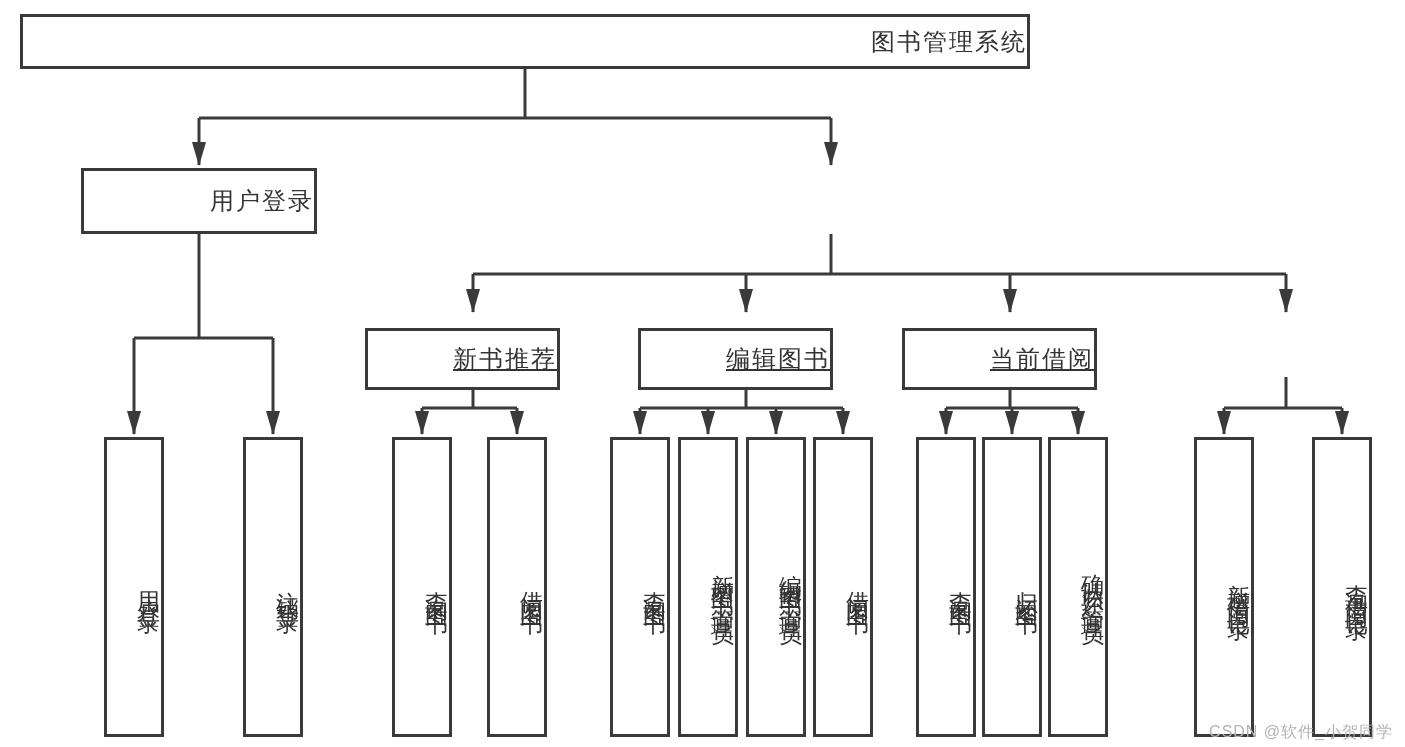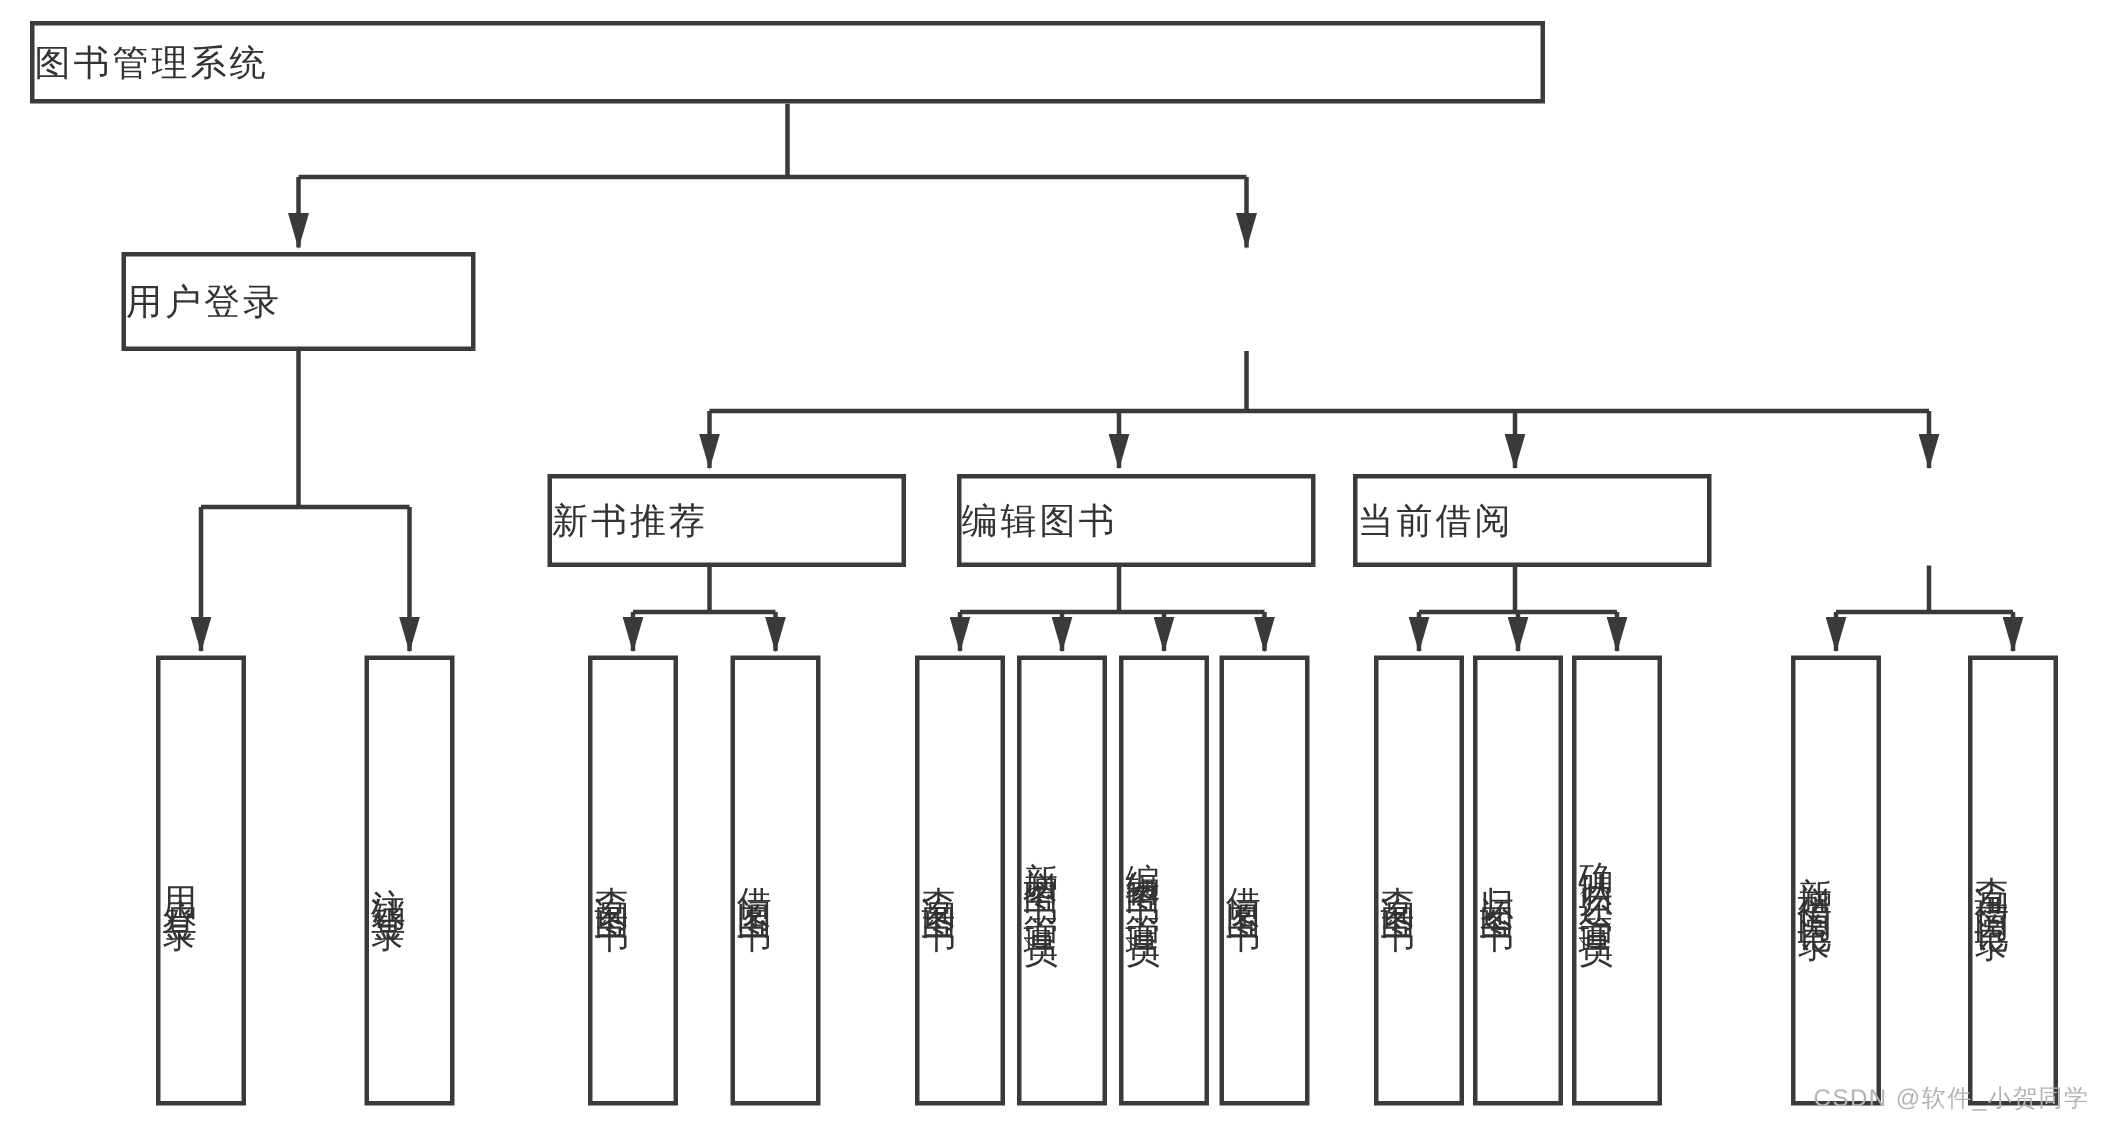--- a/index.html
+++ b/index.html
@@ -25,33 +25,33 @@
     stroke-width: 3;
     fill: none;
   }
   .connector-arrowhead { fill: var(--line, #3a3a3a); }
   .box {
     position: absolute;
     background: #ffffff;
     border: 3px solid var(--line, #333333);
     display: flex;
     align-items: center;
-    justify-content: flex-start;
+    justify-content: flex-end;
   }
   .h-label {
     font-size: 24px;
     letter-spacing: 2px;
     white-space: nowrap;
     color: var(--text, #333333);
   }
   .root-box    { left: 20px;  top: 14px;  width: 1010px; height: 55px; }
   .l2-box      { top: 168px;  width: 236px; height: 66px; }
   .user-login  { left: 81px; }
   .book-mgmt   { left: 714px; }
-  .l3-box      { top: 316px;  width: 239px; height: 62px; }
+  .l3-box      { top: 328px;  width: 195px; height: 62px; text-decoration: underline; }
   .leaf-box    { top: 437px;  width: 60px;  height: 300px; }
   .v-label {
     writing-mode: vertical-rl;
     text-orientation: mixed;
     font-size: 23px;
     line-height: 1.1;
     letter-spacing: 7px;
     color: var(--text, #333333);
   }
   .watermark {

